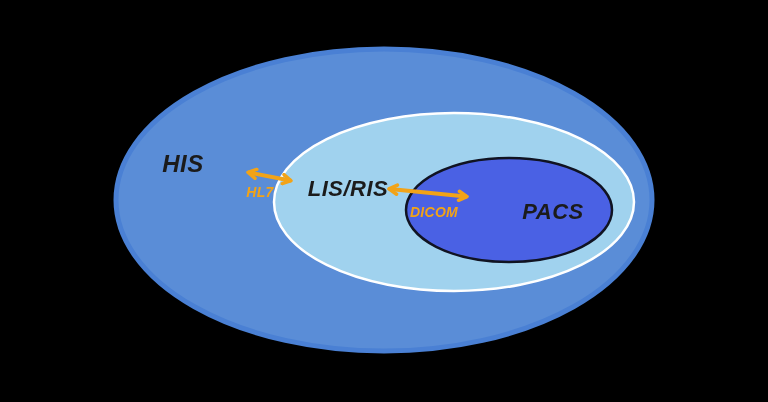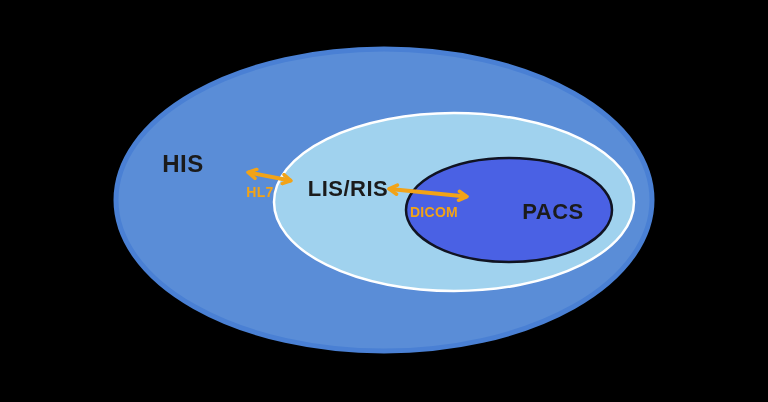--- a/index.html
+++ b/index.html
@@ -8,20 +8,21 @@
     width: 768px;
     height: 402px;
     overflow: hidden;
     background: #000000;
   }
   .stage {
     position: relative;
     width: 768px;
     height: 402px;
     font-family: "Liberation Sans", "DejaVu Sans", sans-serif;
+    font-style: italic;
   }
   svg { display: block; }
   .node-label {
     font-family: "Liberation Sans", "DejaVu Sans", sans-serif;
     font-weight: 700;
     letter-spacing: 0.5px;
   }
   .link-label {
     font-family: "Liberation Sans", "DejaVu Sans", sans-serif;
     font-weight: 700;

